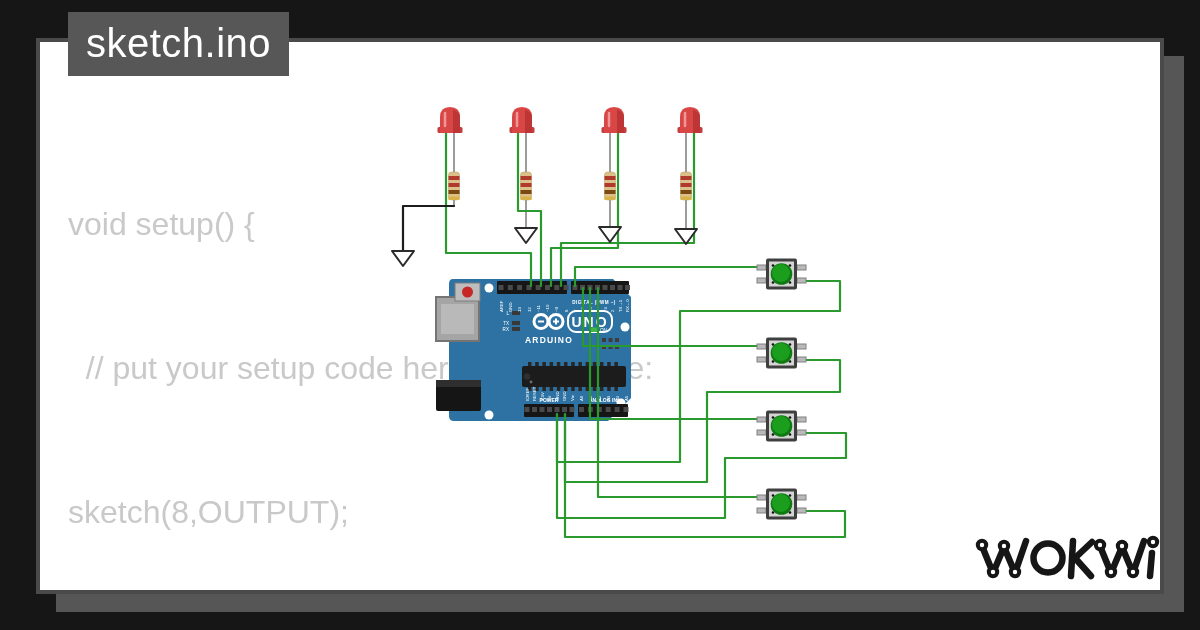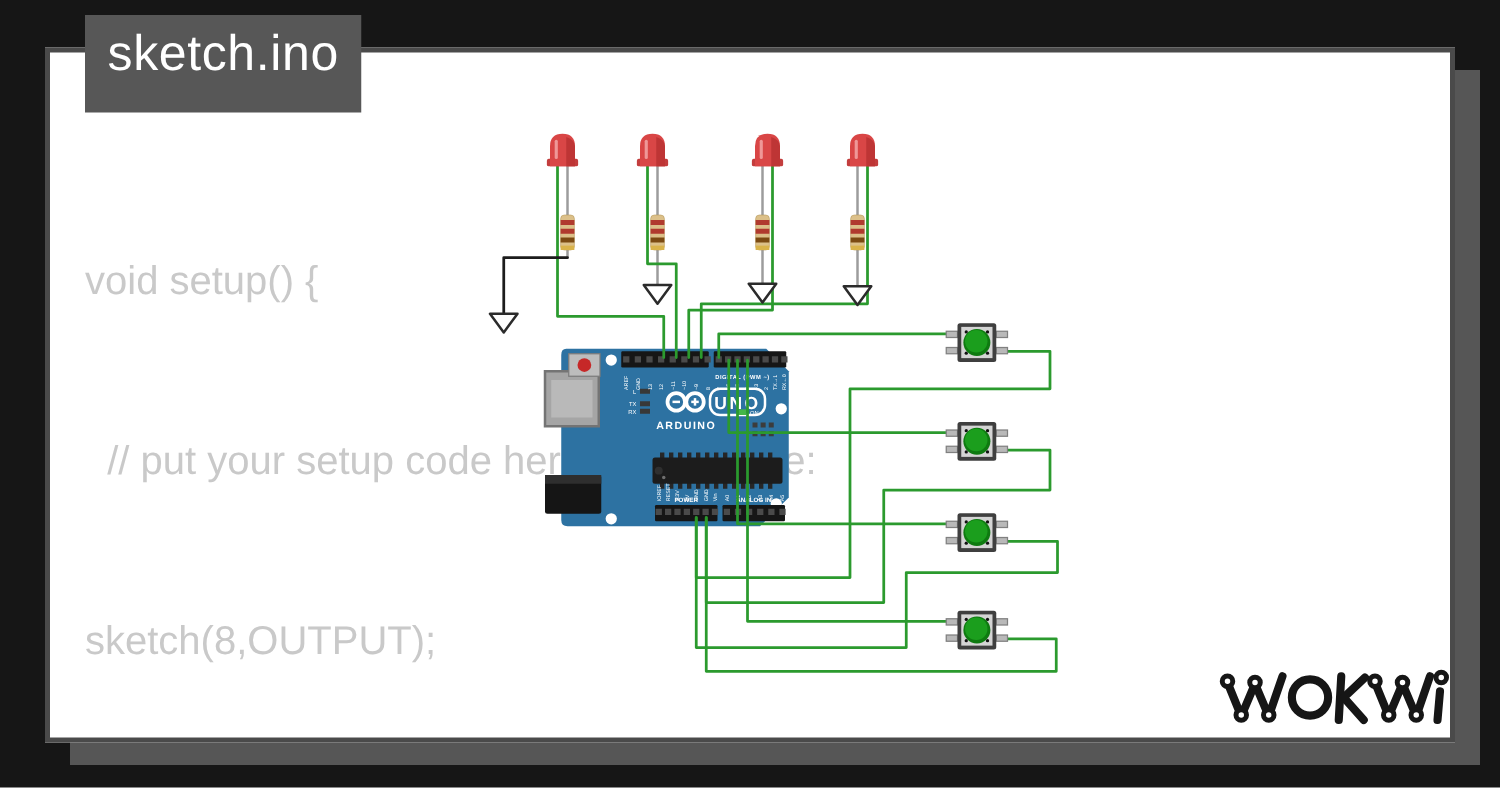--- a/index.html
+++ b/index.html
@@ -10,21 +10,21 @@
   .canvas{
     position:absolute;left:36px;top:38px;width:1120px;height:548px;
     background:#ffffff;border:4px solid #4a4a4a;
     box-shadow:20px 18px 0 0 #565656;overflow:hidden;
   }
   .code{
     position:absolute;left:28px;top:62px;
     font-size:32px;line-height:48px;color:#c9c9c9;white-space:pre;
   }
   .tab{
-    position:absolute;left:68px;top:12px;height:78px;line-height:62px;
+    position:absolute;left:68px;top:12px;height:64px;line-height:62px;
     background:#575757;color:#ffffff;font-size:40px;padding:0 18px;
     z-index:5;letter-spacing:0.5px;
   }
   #circuit{position:absolute;left:0;top:0;z-index:3;}
 </style>
 </head>
 <body>
 
 <div class="canvas">
   <div class="code">

